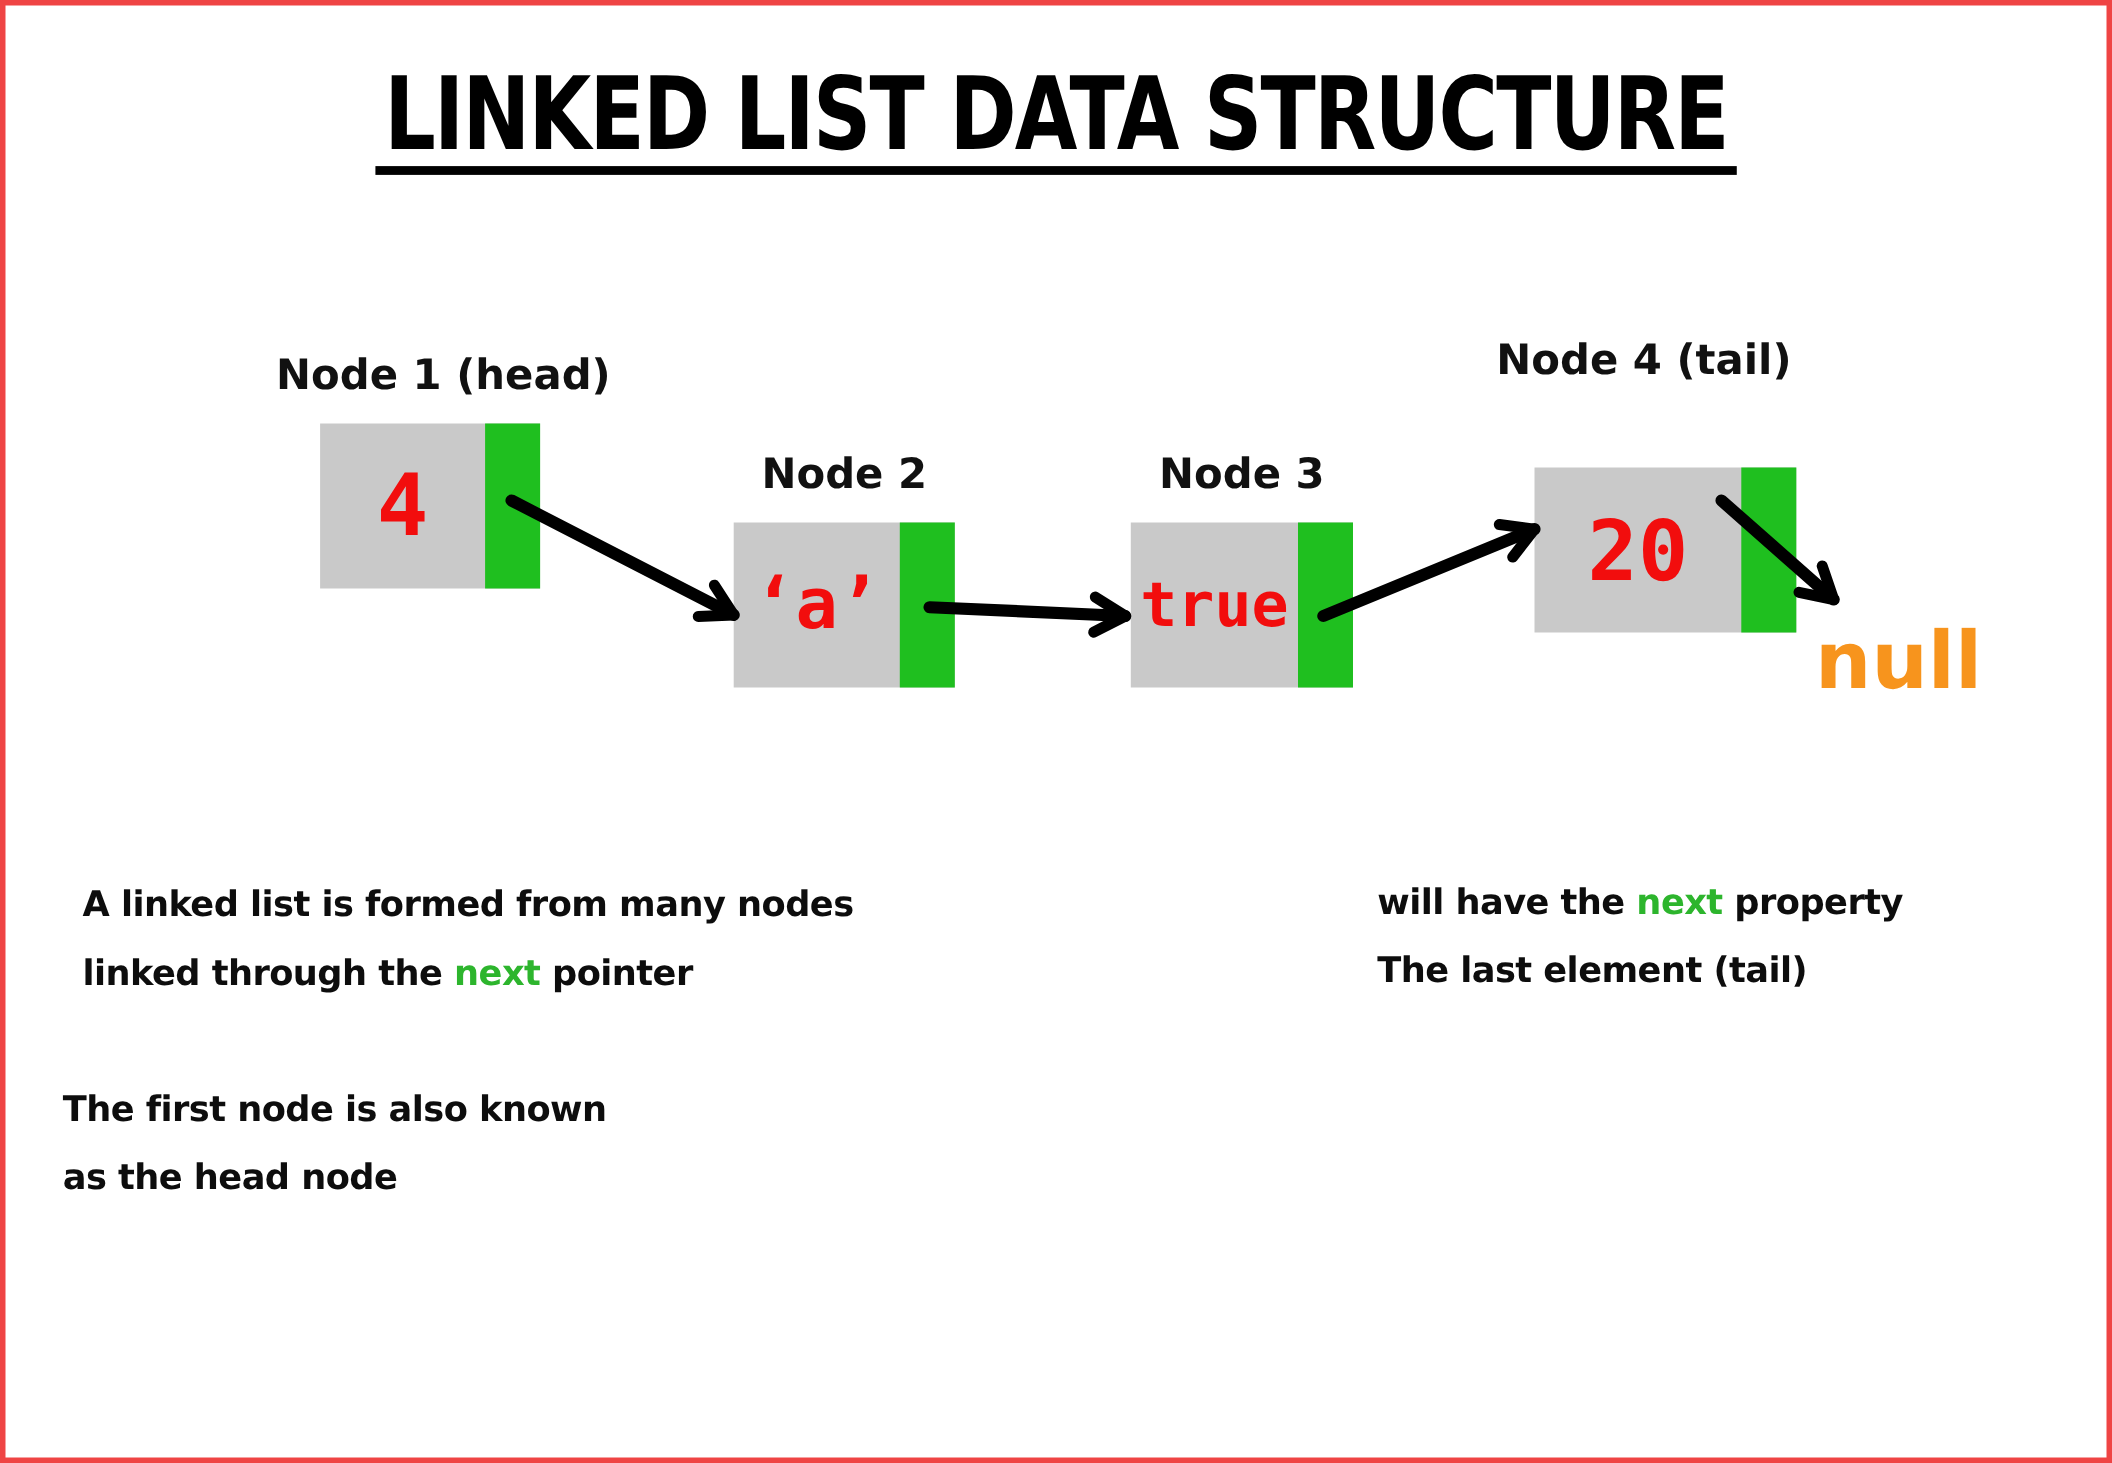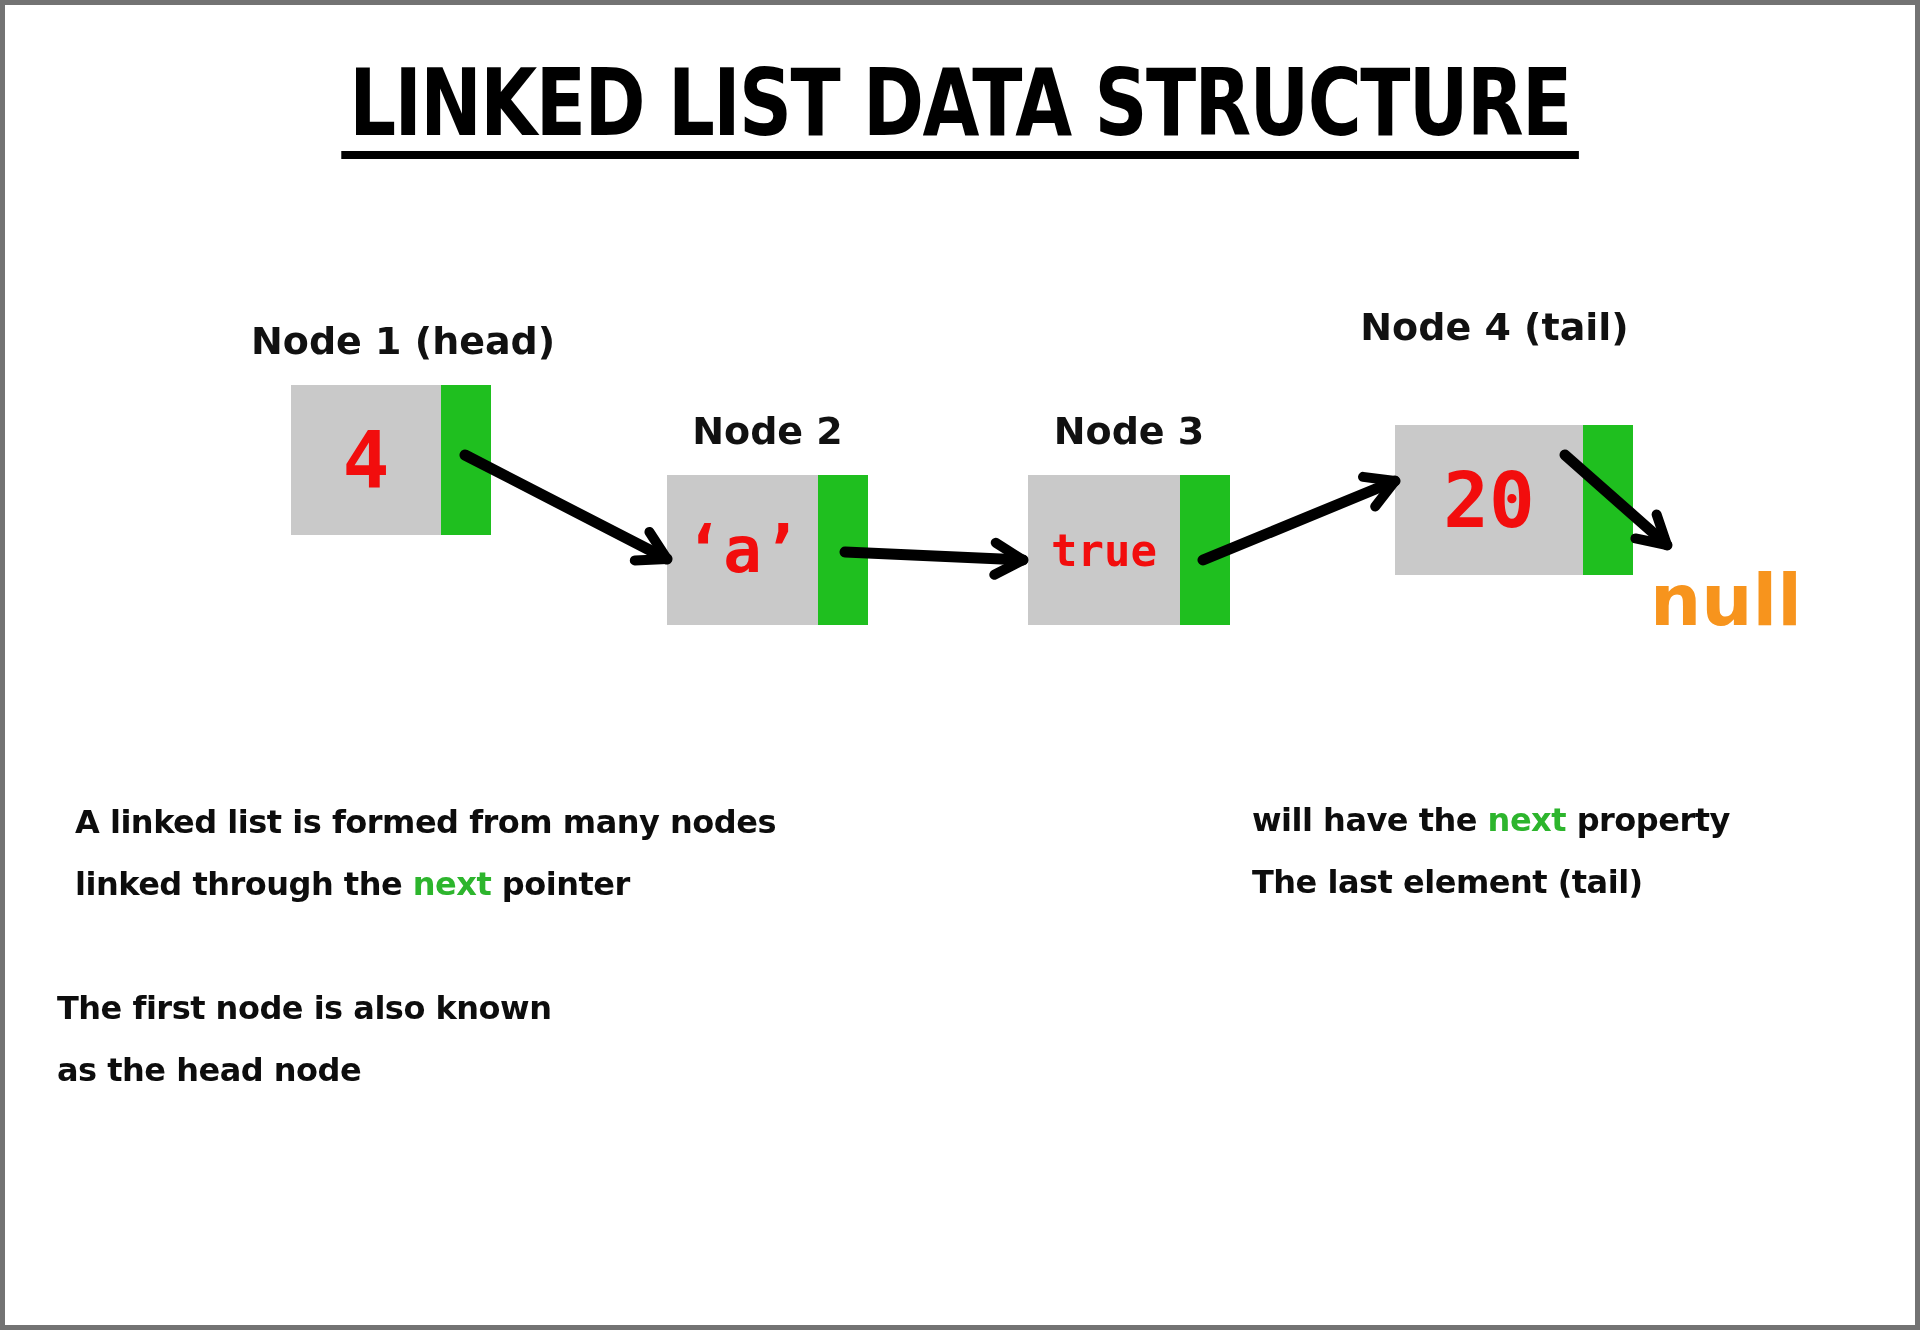--- a/index.html
+++ b/index.html
@@ -1,18 +1,18 @@
 <!DOCTYPE html>
 <html><head>
 <meta charset="utf-8">
 <style>
   html,body { margin:0; padding:0; background:#e8e8e8; }
   .canvas {
     position:relative; width:1920px; height:1330px;
-    background:#ffffff; border:5px solid #737373; box-sizing:border-box;
+    background:#ffffff; border:5px solid #ef4444; box-sizing:border-box;
     overflow:hidden; font-family:"DejaVu Sans", "Liberation Sans", sans-serif;
   }
 
   
   .title {
     position:absolute; top:60px; left:50%;
     transform:translateX(-50%) scaleX(0.80); transform-origin:center top;
     font-size:92px; line-height:78px; font-weight:bold; color:#000;
     white-space:nowrap; letter-spacing:-2px;
     border-bottom:8px solid #000; padding:0 10px 8px 10px;
@@ -26,21 +26,21 @@
   }
   .node .next-bar { width:50px; background:#1fbf1f; }
 
   .node-1 { left:286px;  top:380px; width:200px; }
   .node-2 { left:662px;  top:470px; width:201px; }
   .node-3 { left:1023px; top:470px; width:202px; }
   .node-4 { left:1390px; top:372px; width:238px;margin-top:48px; }
 
   .node-1 .cell { font-size:78px; }
   .node-2 .cell { font-size:64px; }
-  .node-3 .cell { font-size:44px; }
+  .node-3 .cell { font-size:56px; }
   .node-4 .cell { font-size:76px; }
 
   .node-label {
     position:absolute; text-align:center; font-size:38px; font-weight:bold;
     color:#111; white-space:nowrap;
   }
   .label-1 { left:246px;  top:314px; width:280px; }
   .label-2 { left:622px;  top:404px; width:281px; }
   .label-3 { left:983px;  top:404px; width:282px; }
   .label-4 { left:1330px; top:300px; width:319px; }

